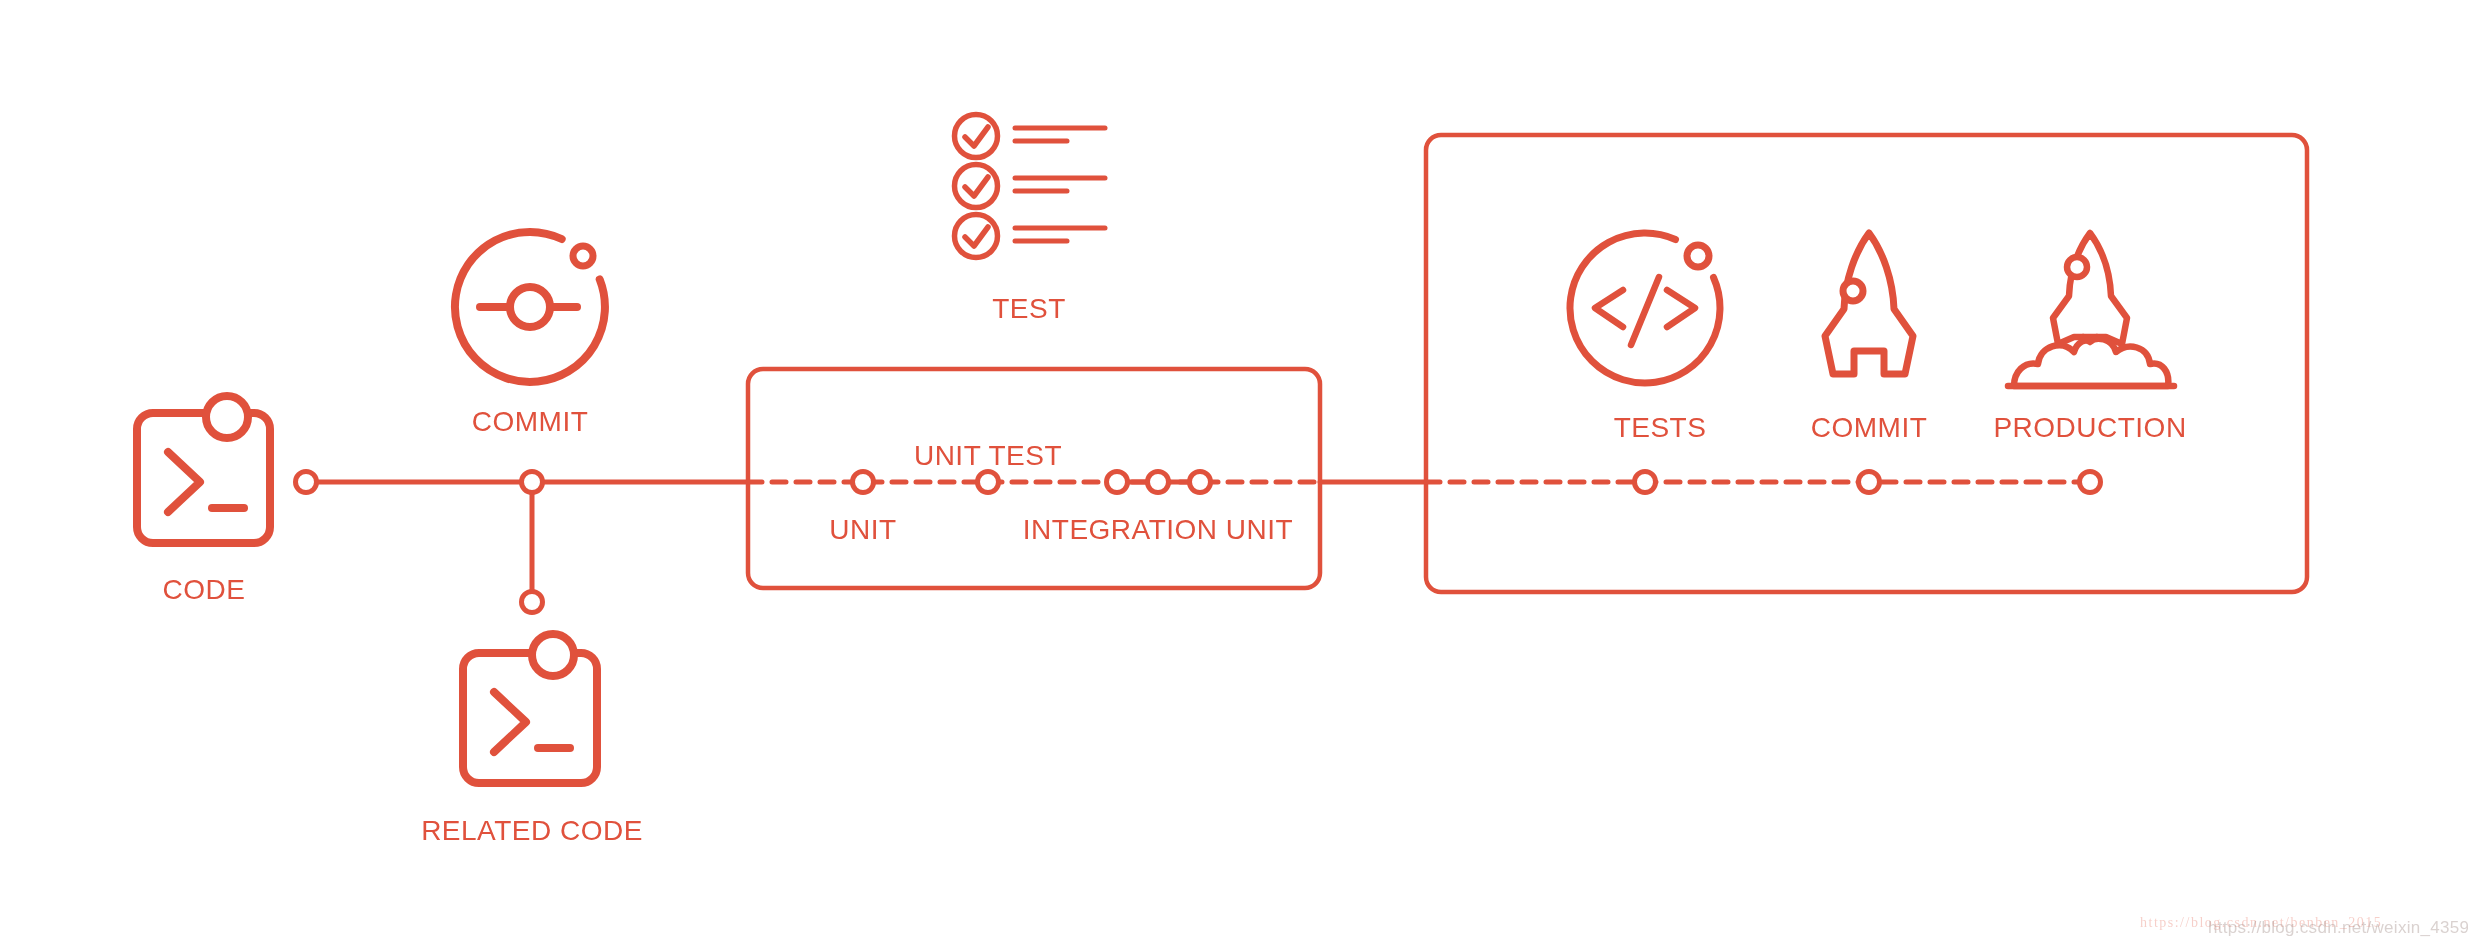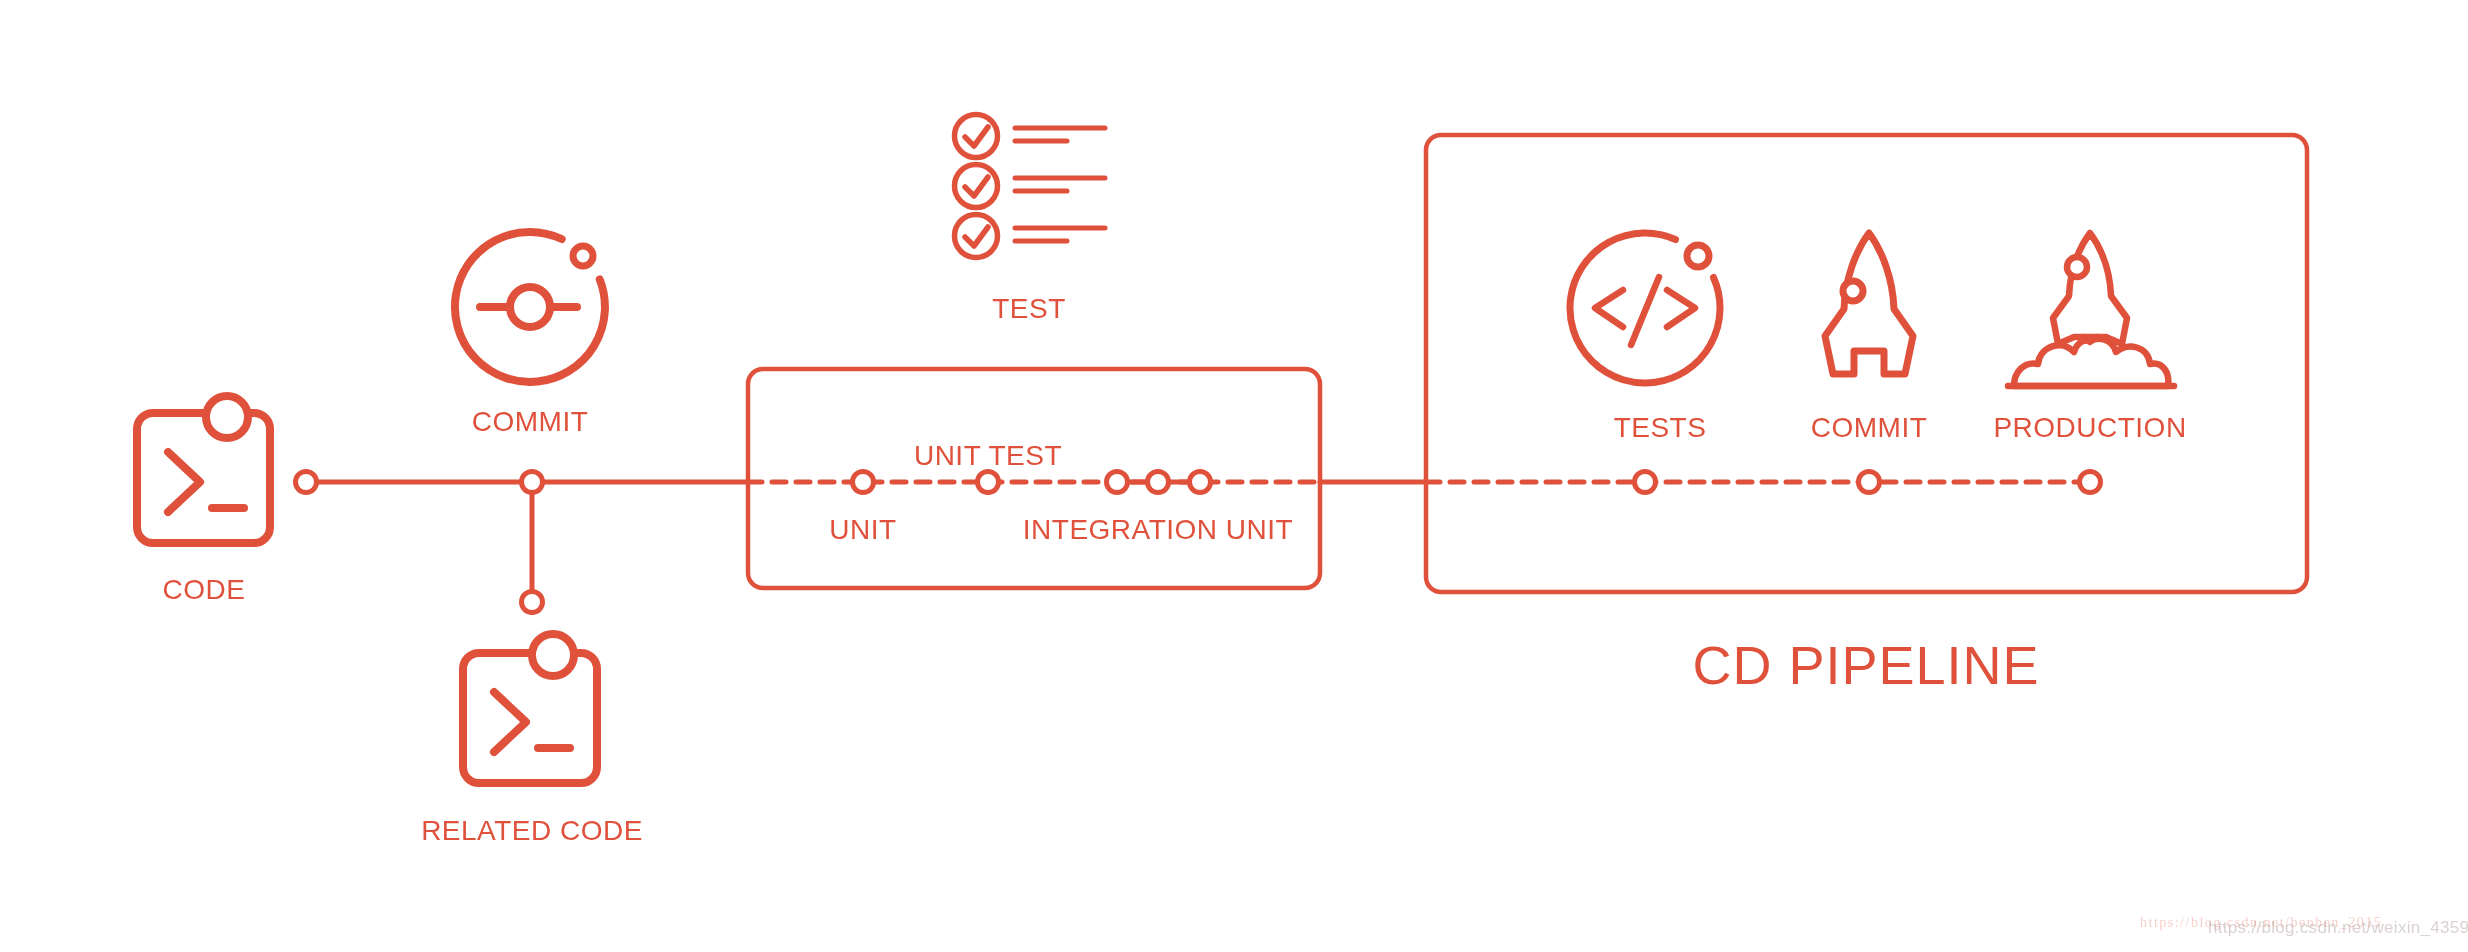--- a/index.html
+++ b/index.html
@@ -162,18 +162,17 @@
   <div class="label" style="left:530px;top:408px;">COMMIT</div>
   <div class="label" style="left:532px;top:817px;text-align:right;">RELATED CODE</div>
   <div class="label" style="left:1029px;top:295px;">TEST</div>
   <div class="label" style="left:988px;top:442px;">UNIT TEST</div>
   <div class="label" style="left:863px;top:516px;">UNIT</div>
   <div class="label" style="left:1158px;top:516px;">INTEGRATION UNIT</div>
   <div class="label" style="left:1660px;top:414px;">TESTS</div>
   <div class="label" style="left:1869px;top:414px;">COMMIT</div>
   <div class="label" style="left:2090px;top:414px;">PRODUCTION</div>
 
-  <div class="title" style="left:1866px;top:638px;">CD PIPELINE</div>
 
   <div class="watermark wm-serif" style="left:2140px;top:916px;">https://blog.csdn.net/benben_2015</div>
   <div class="watermark wm-sans" style="left:2208px;top:919px;">https://blog.csdn.net/weixin_43590135</div>
 
 </div>
 
 </body></html>

